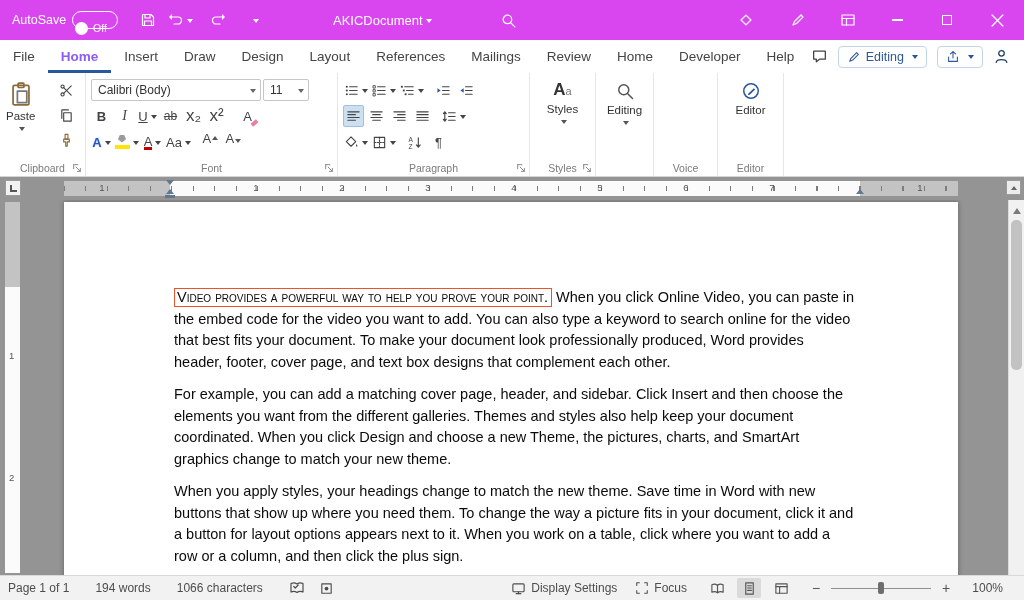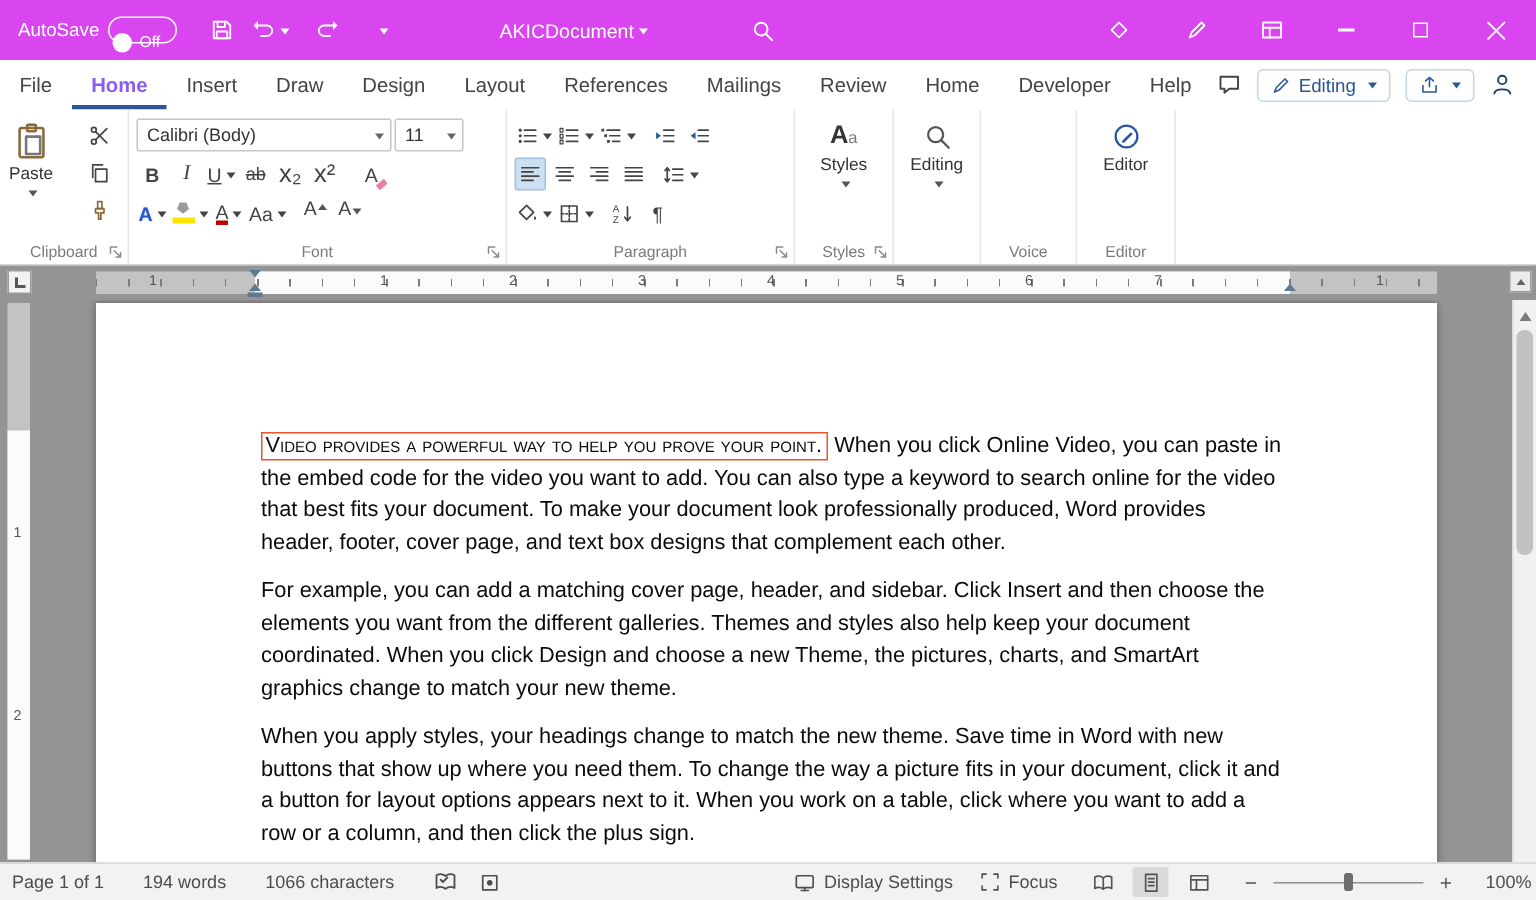--- a/index.html
+++ b/index.html
@@ -95,21 +95,21 @@
   .page-text p { margin:0 4px 11px; }
   .smallcaps-box { font-variant:small-caps; border:1.6px solid #e8542e; padding:0 3px 1px 2px; }
   .scrollbar { position:absolute; right:0; top:0; bottom:0; width:16px; background:#f1f1f1; border-left:1px solid #dcdcdc; }
   .scroll-up { position:absolute; top:4px; left:4px; width:0; height:0; border:4px solid transparent; border-bottom:6px solid #7a7a7a; }
   .scroll-thumb { position:absolute; top:20px; left:2px; width:11px; height:150px; background:#c2c2c2; border-radius:5px; }
 
   
   .statusbar { position:absolute; bottom:0; left:0; width:1024px; height:25px; background:#f2f2f2; border-top:1px solid #d9d9d9; display:flex; align-items:center; font-size:12px; color:#4d4d4d; }
   .sb-item { margin-left:26px; display:flex; align-items:center; gap:5px; }
   .sb-item.first { margin-left:8px; }
-  .sb-right { margin-left:auto; display:flex; align-items:center; gap:8px; padding-right:3px; }
+  .sb-right { margin-left:auto; display:flex; align-items:center; gap:8px; padding-right:21px; }
   .viewbtn { width:24px; height:20px; display:flex; align-items:center; justify-content:center; border-radius:2px; color:#555; }
   .viewbtn.sel { background:#dadada; }
   .zoom-slider { position:relative; width:100px; height:14px; }
   .zoom-slider .track { position:absolute; top:6.5px; left:0; right:0; height:1.5px; background:#8f8f8f; }
   .zoom-slider .notch { position:absolute; top:3px; left:49px; width:1.5px; height:8px; background:#8f8f8f; }
   .zoom-slider .thumb { position:absolute; top:1px; left:47px; width:6px; height:12px; background:#6e6e6e; border-radius:2px; }
   .zbtn { font-size:14px; color:#555; width:14px; text-align:center; }
 </style>
 </head>
 <body>

